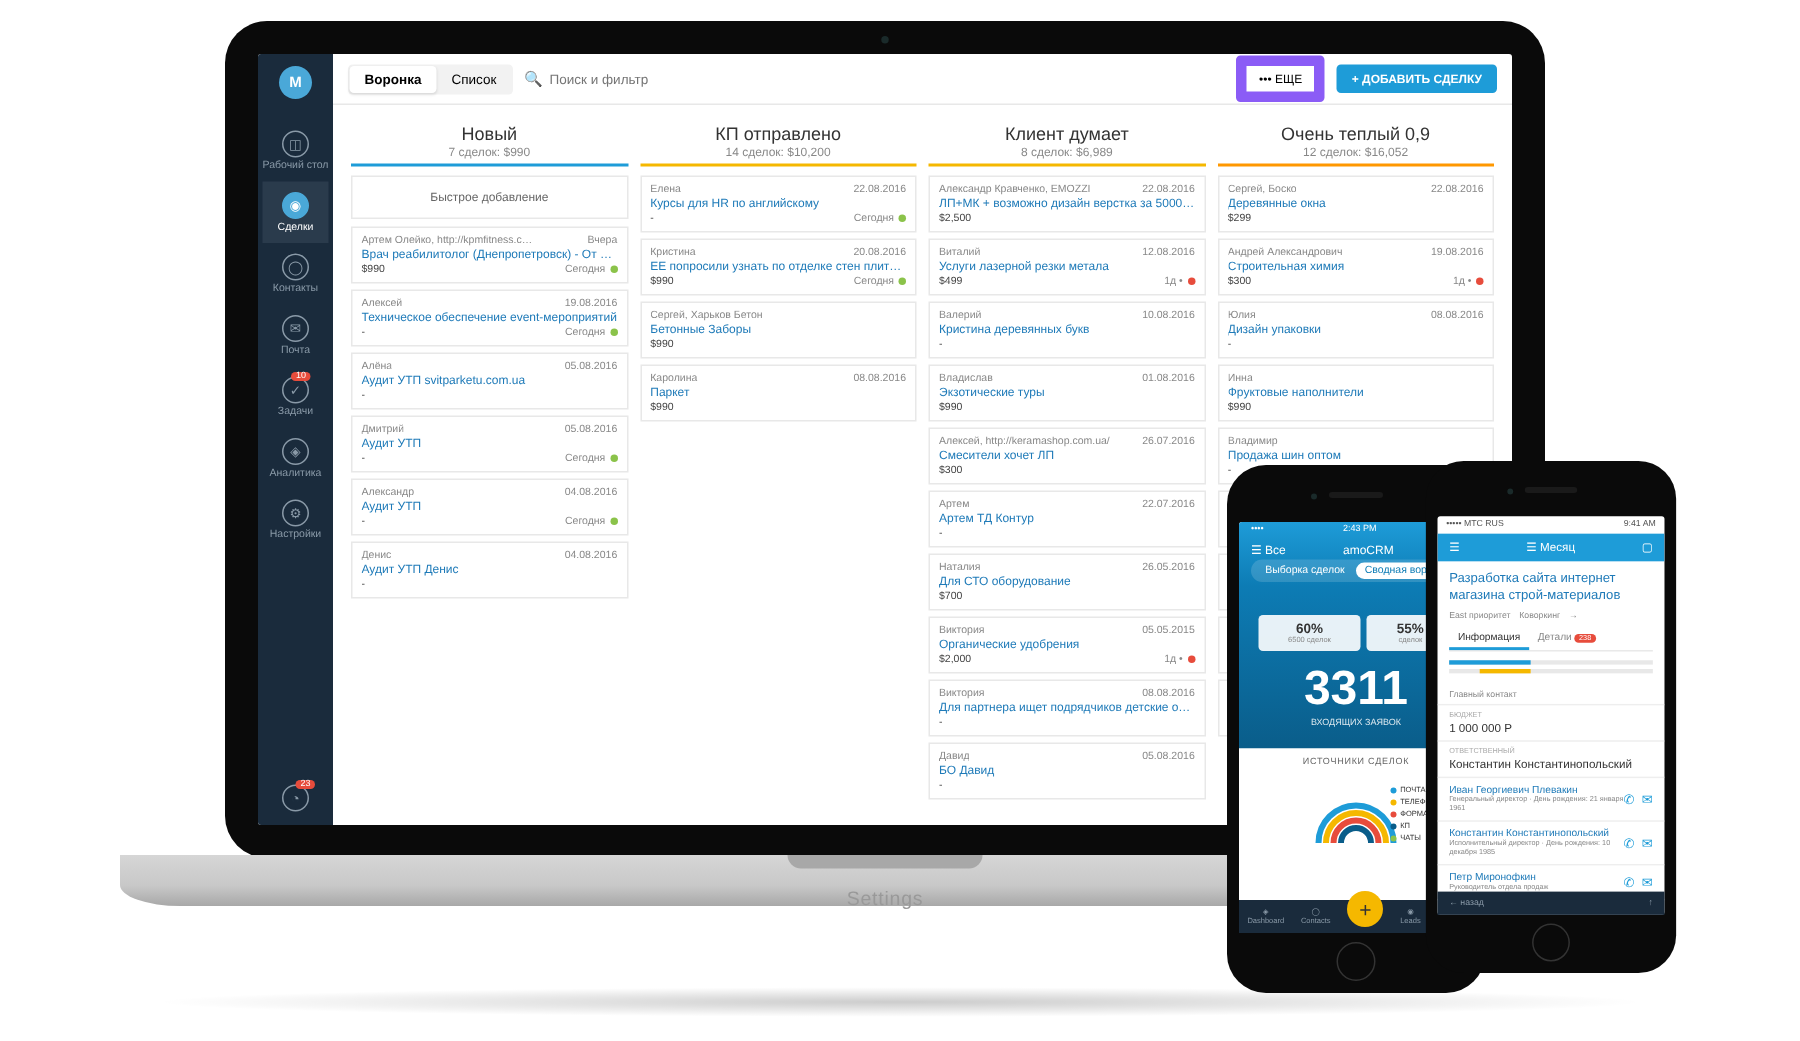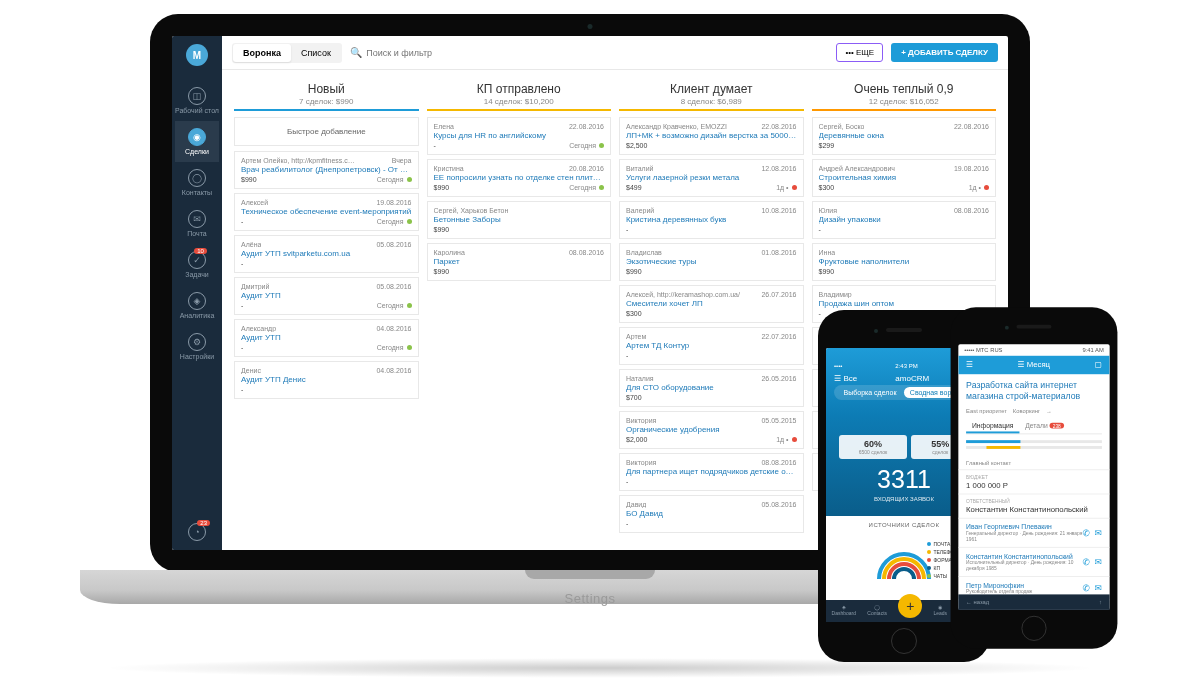--- a/index.html
+++ b/index.html
@@ -17,21 +17,21 @@
 .nav-badge{position:absolute;top:4px;right:12px;background:#e74c3c;color:#fff;font-size:6px;border-radius:6px;padding:0 3px;min-width:10px;text-align:center}
 .sidebar-spacer{flex:1}
 .main{flex:1;display:flex;flex-direction:column;min-width:0}
 .topbar{height:34px;display:flex;align-items:center;padding:0 10px;border-bottom:1px solid #e8e8e8;gap:8px}
 .view-toggle{display:flex;background:#f2f2f2;border-radius:3px;padding:1px}
 .view-btn{padding:4px 10px;font-size:9px;cursor:pointer;border-radius:3px}
 .view-btn.active{background:#fff;font-weight:600;box-shadow:0 1px 2px rgba(0,0,0,.1)}
 .search-wrap{flex:1;display:flex;align-items:center;gap:4px;color:#999}
 .search-icon{font-size:10px}
 .search-input{border:none;outline:none;font-size:9px;flex:1}
-.more-btn{border:1px solid #8b5cf6;padding:4px 8px;font-size:8px;border-radius:3px;cursor:pointer;background:#fff}
+.more-btn{border:7px solid #8b5cf6;padding:4px 8px;font-size:8px;border-radius:3px;cursor:pointer;background:#fff}
 .add-btn{background:#1e9cd8;color:#fff;padding:5px 10px;font-size:8px;border-radius:3px;cursor:pointer;font-weight:600}
 .columns{flex:1;display:flex;overflow:auto;padding:8px}
 .col{flex:1;min-width:0;padding:0 4px}
 .col-head{text-align:center;padding:4px 0 6px}
 .col-title{font-size:12px;color:#333}
 .col-sub{font-size:8px;color:#888;margin-top:1px}
 .col-line{height:2px;margin-top:3px}
 .quick-add{background:#fff;border:1px solid #e8e8e8;padding:9px;text-align:center;font-size:8px;color:#666;margin-bottom:5px;cursor:pointer}
 .card{background:#fff;border:1px solid #e8e8e8;padding:5px 6px;margin-bottom:4px;position:relative}
 .card-top{display:flex;justify-content:space-between;font-size:7px;color:#888;margin-bottom:1px}
@@ -44,28 +44,28 @@
 .laptop-base{position:relative;width:1020px;height:34px;left:50%;transform:translateX(-50%);background:linear-gradient(#d6d6d6,#c8c8c8 60%,#a8a8a8);border-radius:0 0 40px 40px/0 0 14px 14px;margin-top:-2px}
 .laptop-notch{position:absolute;top:0;left:50%;transform:translateX(-50%);width:130px;height:9px;background:#a8a8a8;border-radius:0 0 10px 10px}
 .laptop-label{position:absolute;bottom:48px;left:50%;transform:translateX(-50%);font-size:13px;color:#999;letter-spacing:.5px}
 .phone{position:absolute;width:172px;height:352px;background:#0a0a0a;border-radius:26px;padding:38px 8px 40px;z-index:5}
 .phone1{right:210px;bottom:32px}
 .phone2{right:80px;bottom:40px;transform:scale(.97)}
 .phone-speaker{position:absolute;top:18px;left:50%;transform:translateX(-50%);width:36px;height:4px;background:#1a1a1a;border-radius:3px}
 .phone-camera{position:absolute;top:19px;left:50%;transform:translateX(-30px);width:4px;height:4px;background:#1a2a2a;border-radius:50%}
 .phone-home{position:absolute;bottom:8px;left:50%;transform:translateX(-50%);width:26px;height:26px;border:1.5px solid #333;border-radius:50%}
 .phone-screen{width:100%;height:100%;background:#fff;border-radius:2px;overflow:hidden;font-size:7px}
-.p1-head{background:linear-gradient(#1e9cd8,#0d7cb5);color:#fff;padding:15px 8px}
+.p1-head{background:linear-gradient(#1e9cd8,#0d7cb5);color:#fff;padding:2px 8px}
 .p1-status{display:flex;justify-content:space-between;font-size:6px;margin-bottom:4px}
 .p1-topbar{display:flex;justify-content:space-between;align-items:center;font-size:8px;margin-bottom:2px}
 .p1-tabs{background:rgba(255,255,255,.15);border-radius:9px;padding:2px;display:flex;font-size:7px}
 .p1-tab{flex:1;text-align:center;padding:2px;border-radius:8px}
 .p1-tab.active{background:#fff;color:#0d7cb5}
 .p1-body{background:linear-gradient(#0d7cb5,#0a5d8a);color:#fff;padding:14px 8px;text-align:center}
-.p1-big{font-size:25px;font-weight:400}
+.p1-big{font-size:32px;font-weight:700}
 .p1-small{font-size:6px;margin-top:2px;opacity:.85}
 .p1-cards{display:flex;gap:4px;margin:6px 0;justify-content:center}
 .p1-card{background:rgba(255,255,255,.9);color:#333;border-radius:3px;padding:4px 20px;font-size:9px}
 .p1-card span{display:block;font-size:5px;color:#888}
 .p1-section{background:#fff;color:#333;padding:6px}
 .p1-section-title{font-size:6px;text-align:center;color:#666;margin-bottom:4px;letter-spacing:.5px}
 .p1-rings{height:54px;display:flex;align-items:center;justify-content:center;position:relative}
 .p1-legend{position:absolute;right:6px;top:8px;font-size:5px;line-height:1.6}
 .p1-leg-item{display:flex;align-items:center;gap:2px}
 .p1-dot{width:4px;height:4px;border-radius:50%}

